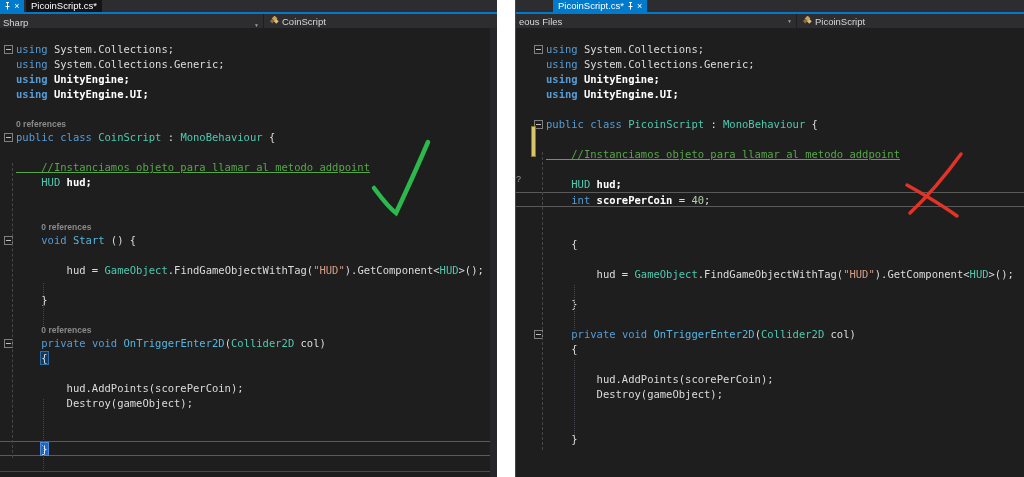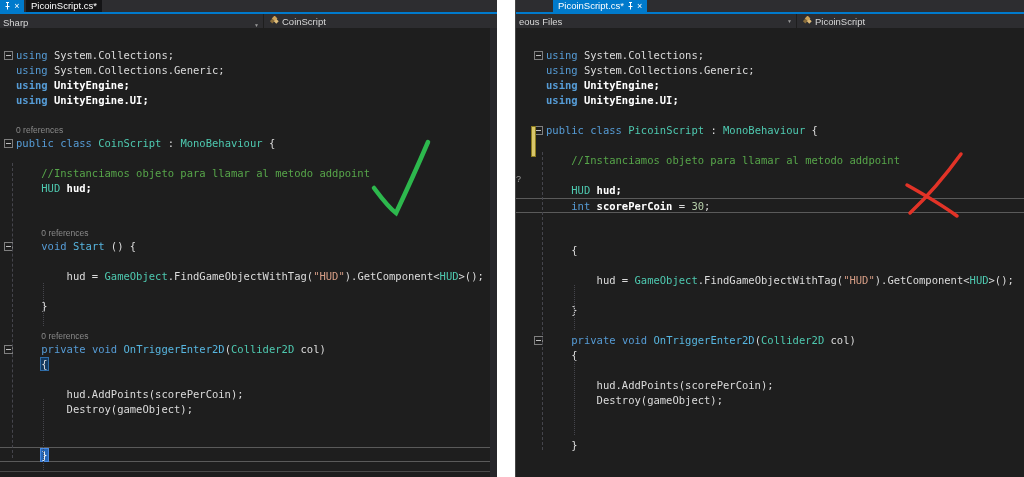--- a/index.html
+++ b/index.html
@@ -25,40 +25,40 @@
   
   .navbar { position:absolute; top:14px; left:0; right:0; height:14px; background:#2d2d30;
             display:flex; align-items:center; font-size:9.5px; color:#d8d8d8; }
   .nav-combo { position:relative; height:14px; display:flex; align-items:center; }
   .nav-sep { width:1px; height:14px; background:#1e1e1e; }
   .combo-label { padding-left:3px; white-space:nowrap; }
   .combo-arrow { color:#9a9a9a; font-size:5px; margin-left:6px; margin-right:4px; }
   .cls-icon { margin:0 3px 0 6px; }
 
   
-  .editor { position:absolute; top:28px; left:0; right:0; bottom:0; padding-top:20px; }
+  .editor { position:absolute; top:28px; left:0; right:0; bottom:0; padding-top:14px; }
   .cline { position:relative; height:15px; }
   #win-left  .cline { padding-left:16px; }
   #win-right .cline { padding-left:30px; }
   .cline.codelens { height:13px; }
   .ct { display:block; white-space:pre; font-family:"DejaVu Sans Mono", monospace;
         font-size:10.5px; line-height:15px; color:#dcdcdc; }
   .codelens .ct { line-height:13px; }
 
   .tk-k  { color:#569cd6; }
   .tk-kb { color:#569cd6; font-weight:bold; }
   .tk-t  { color:#4ec9b0; }
   .tk-m  { color:#57b6e0; }
   .tk-s  { color:#d69d85; }
-  .tk-c  { color:#57a64a; }
+  .tk-c  { color:#57a64a;text-decoration:underline; }
   .tk-n  { color:#b5cea8; }
   .tk-p  { color:#dcdcdc; }
   .tk-b  { color:#ffffff; font-weight:bold; }
   .tk-ind{ color:transparent; }
-  .tk-g  { font-family:"Liberation Sans", sans-serif; font-size:8.5px; color:#8a8a8a; font-weight:normal; }
+  .tk-g  { font-family:"Liberation Sans", sans-serif; font-size:8.5px; color:#8a8a8a; font-weight:bold; }
   .tk-sq { border-bottom:1px dotted #c84a3f; }
   .tk-sel1 { background:#12385e; outline:1px solid #2f6da8; color:#dcdcdc; }
   .tk-sel2 { background:#2466b8; outline:1px solid #4b8ae0; color:#ffffff; }
 
   .fold { position:absolute; top:3px; width:9px; height:9px; border:1px solid #7f7f7f;
           background:#1e1e1e; }
   .fold::after { content:""; position:absolute; left:1px; right:1px; top:3px; height:1px; background:#bfbfbf; }
   #win-left  .fold { left:4px; }
   #win-right .fold { left:18px; }
 
@@ -282,21 +282,21 @@
         <div class="cline">
           <span class="ct"><span class="tk-c">    //Instanciamos objeto para llamar al metodo addpoint</span></span>
         </div>
         <div class="cline">
           <span class="ct"></span>
         </div>
         <div class="cline">
           <span class="ct"><span class="tk-p">    </span><span class="tk-t">HUD</span><span class="tk-b"> hud;</span></span>
         </div>
         <div class="cline curline">
-          <span class="ct"><span class="tk-p">    </span><span class="tk-k">int</span><span class="tk-b"> scorePerCoin</span><span class="tk-p"> = </span><span class="tk-n">30</span><span class="tk-p">;</span></span>
+          <span class="ct"><span class="tk-p">    </span><span class="tk-k">int</span><span class="tk-b"> scorePerCoin</span><span class="tk-p"> = </span><span class="tk-n">40</span><span class="tk-p">;</span></span>
         </div>
         <div class="cline">
           <span class="ct"></span>
         </div>
         <div class="cline">
           <span class="ct"></span>
         </div>
         <div class="cline">
           <span class="ct"><span class="tk-p">    {</span></span>
         </div>

